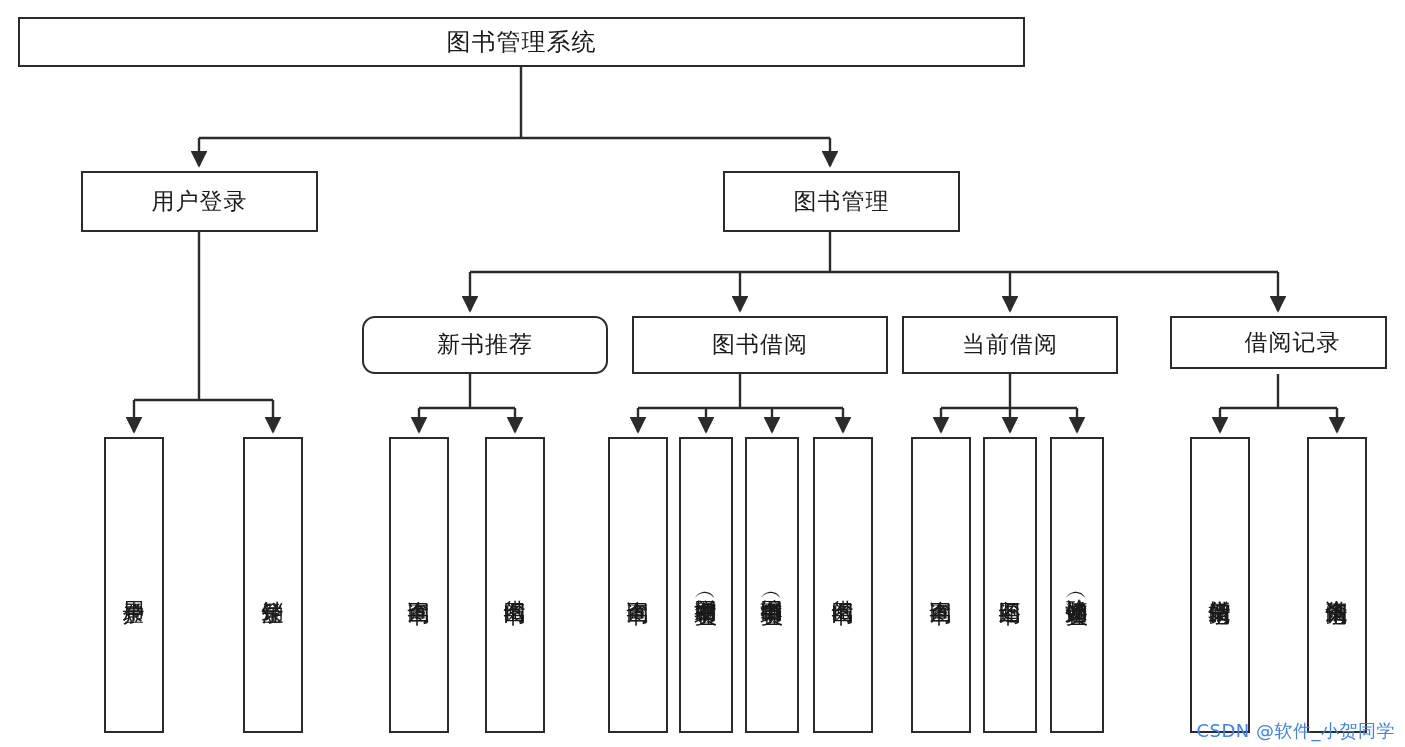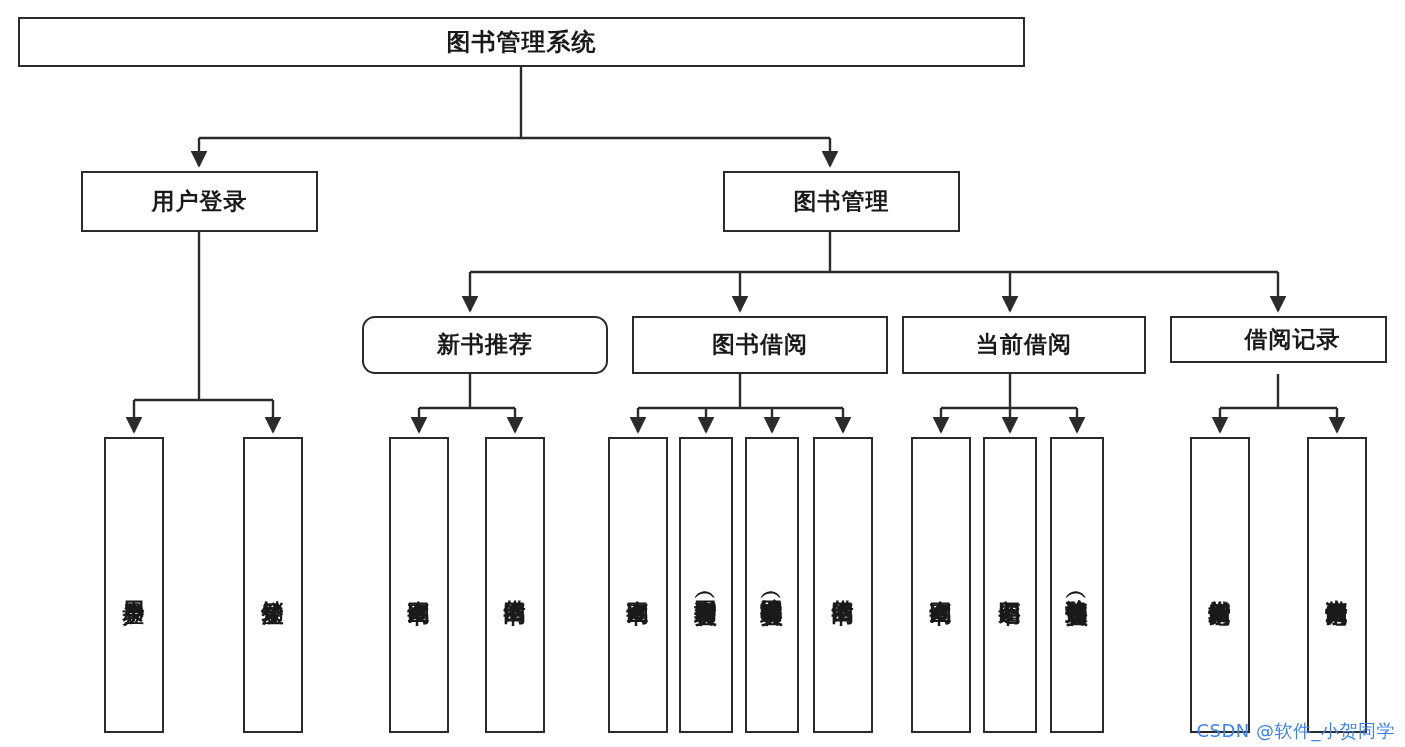--- a/index.html
+++ b/index.html
@@ -19,21 +19,20 @@
   }
   .node {
     position: absolute;
     box-sizing: border-box;
     background: #ffffff;
     border: 2px solid #2b2b2b;
     display: flex;
     align-items: center;
     justify-content: center;
     color: #1a1a1a;
-    font-weight: bold;
   }
   .node.h {
     font-size: 23px;
     line-height: 1.2;
     letter-spacing: 1px;
   }
   .node.v {
     writing-mode: vertical-rl;
     text-orientation: upright;
     font-size: 22px;
@@ -141,24 +140,24 @@
   <div class="node h" style="left:711px; top:171px; width:237px; height:61px;margin-left:12px;">
     <span>图书管理</span>
   </div>
 
   <div class="node h" style="left:362px; top:316px; width:246px; height:58px;border-radius:13px;">
     <span>新书推荐</span>
   </div>
   <div class="node h" style="left:632px; top:316px; width:256px; height:58px;">
     <span>图书借阅</span>
   </div>
-  <div class="node h" style="left:902px; top:316px; width:244px; height:58px;">
+  <div class="node h" style="left:902px; top:316px; width:216px; height:58px;">
     <span>当前借阅</span>
   </div>
-  <div class="node h" style="left:1170px; top:316px; width:217px; height:47px;padding-left:28px;">
+  <div class="node h" style="left:1170px; top:316px; width:217px; height:53px;padding-left:28px;">
     <span>借阅记录</span>
   </div>
 
   <div class="node v" style="left:104px; top:437px; width:60px; height:296px;">
     <span class="vtext">用户登录</span>
   </div>
   <div class="node v" style="left:243px; top:437px; width:60px; height:296px;">
     <span class="vtext">注销登录</span>
   </div>
   <div class="node v" style="left:389px; top:437px; width:60px; height:296px;">

